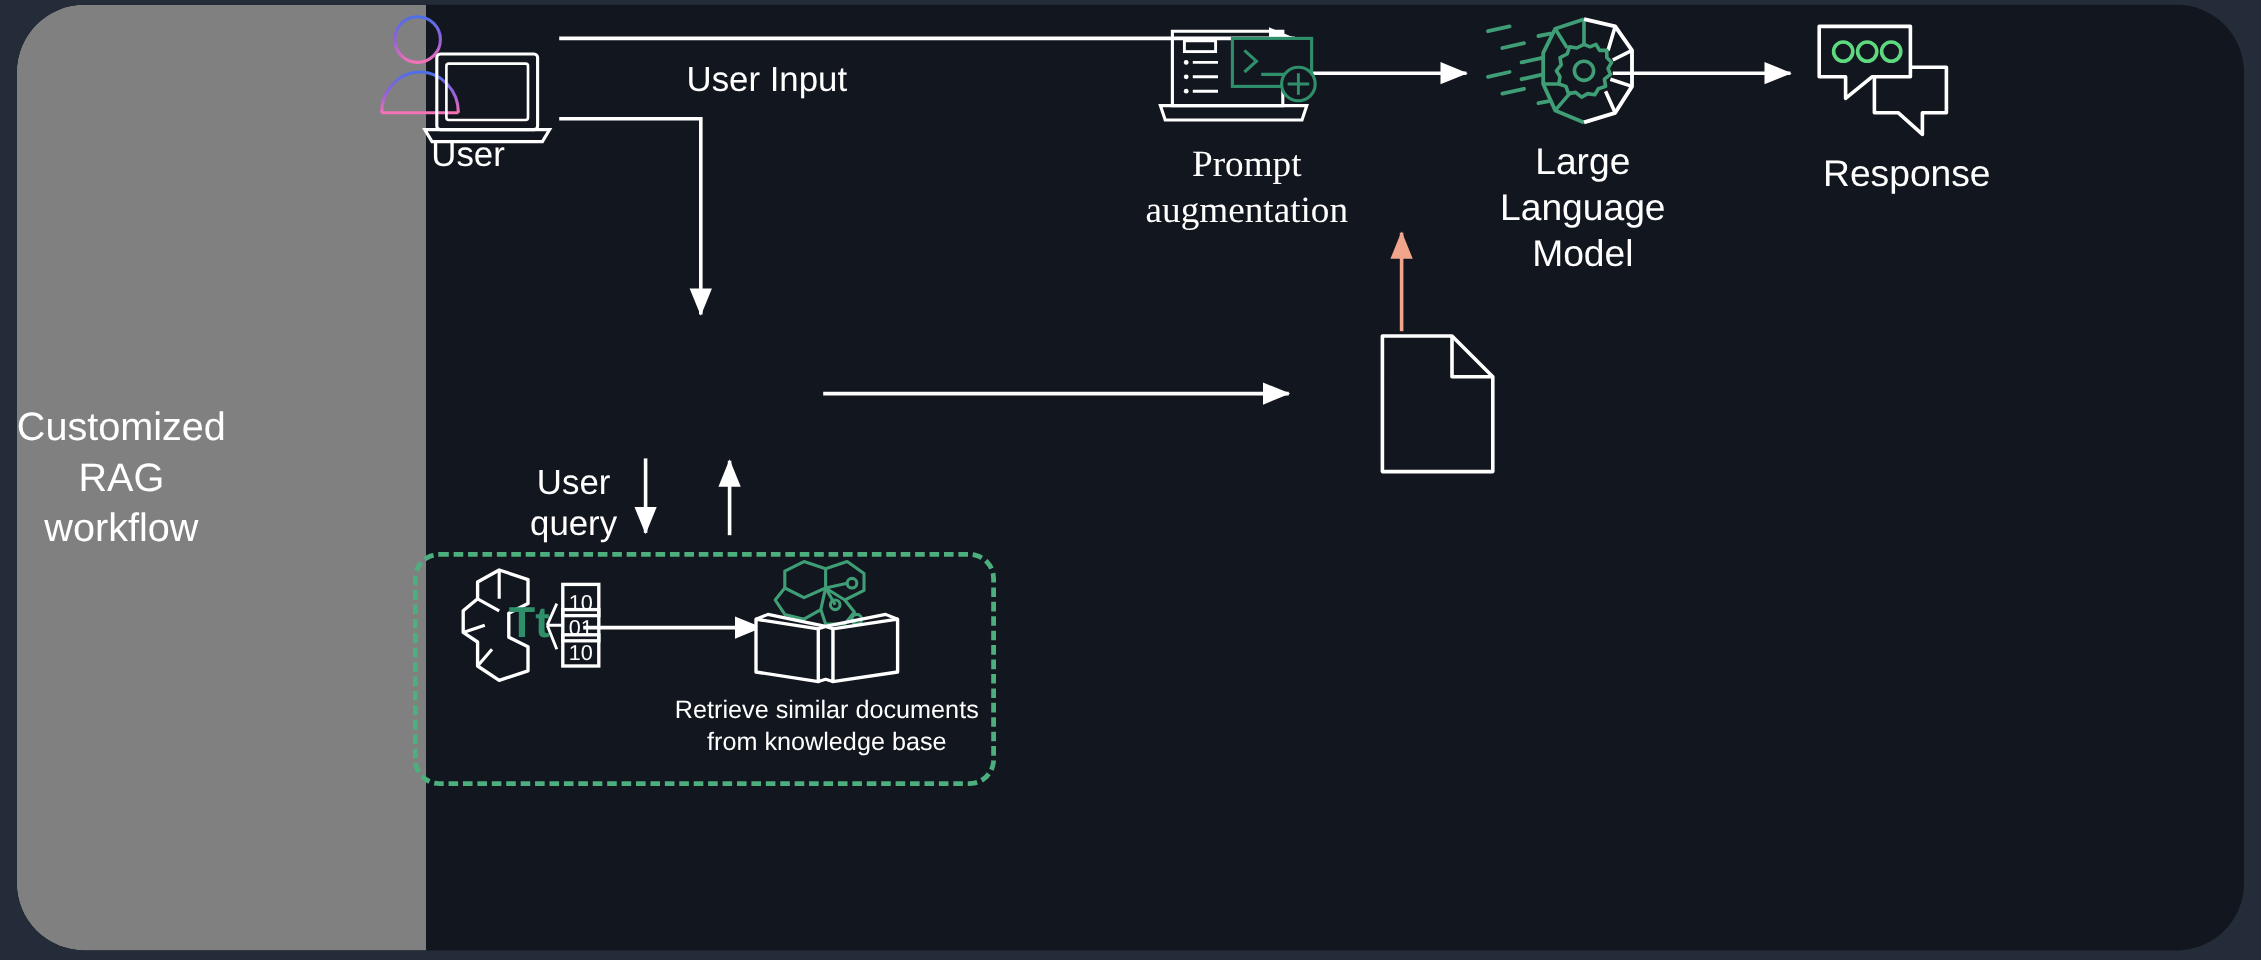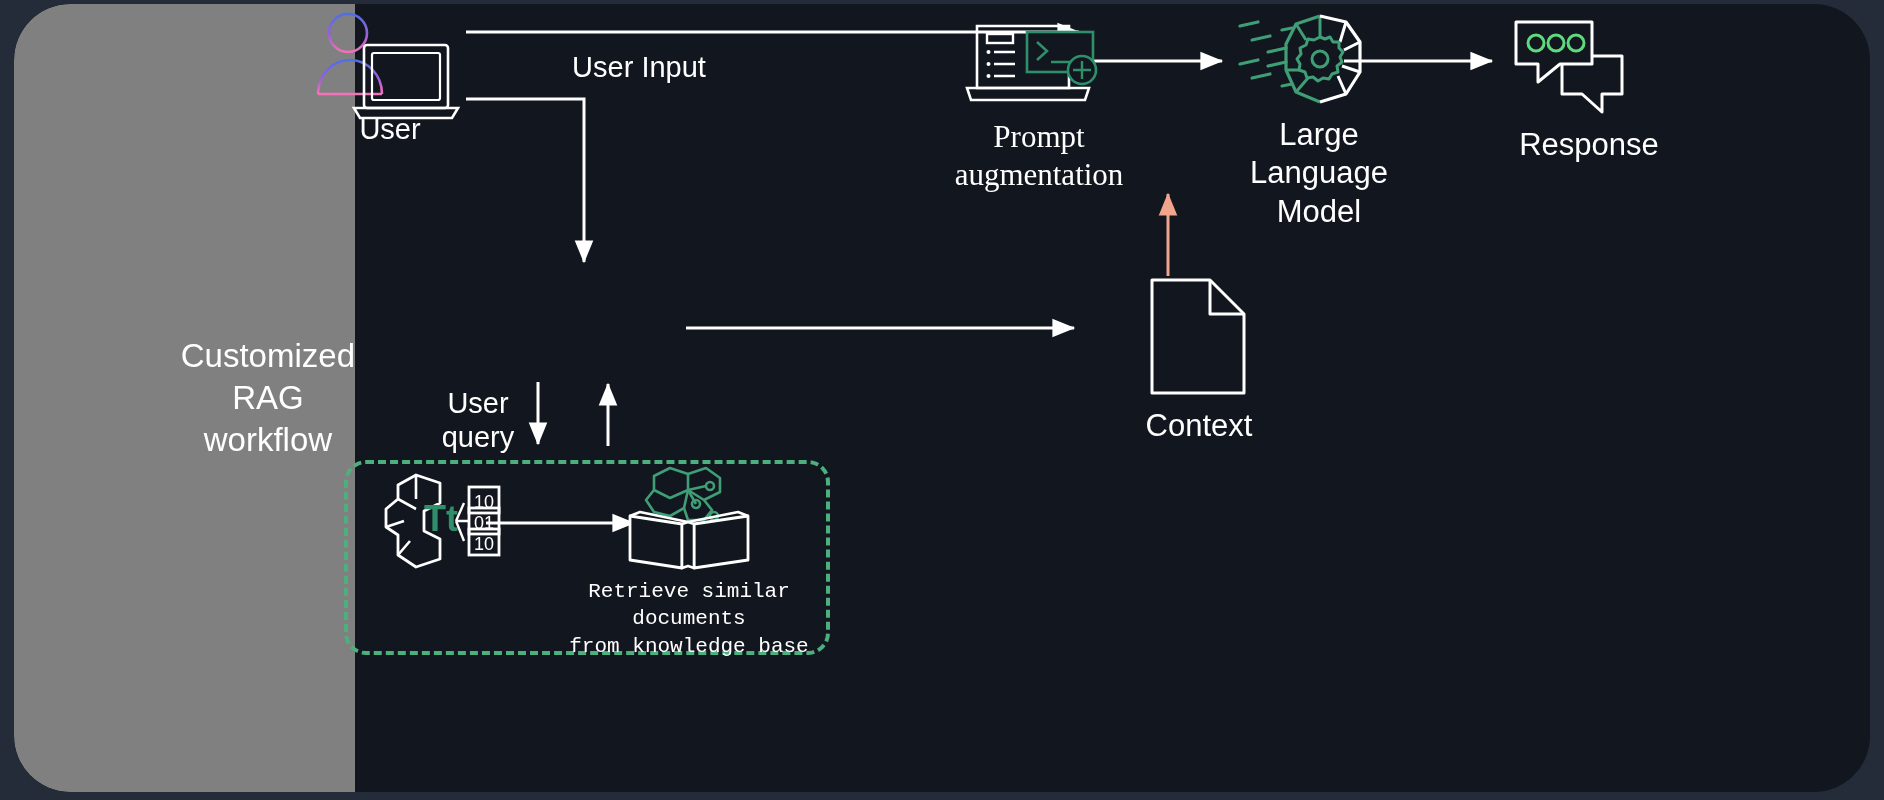--- a/index.html
+++ b/index.html
@@ -35,21 +35,21 @@
     position: absolute;
     left: 0px;
     top: 0px;
     width: 341px;
     height: 788px;
     background: #808080;
     border-top-left-radius: 56px;
     border-bottom-left-radius: 56px;
     display: flex;
     align-items: center;
-    justify-content: flex-end;
+    justify-content: flex-start;
   }
   #side-panel-title {
     color: #ffffff;
     font-size: 33px;
     line-height: 1.27;
     text-align: center;
     white-space: pre-line;
     font-weight: 400;
   }
   .node {
@@ -225,21 +225,20 @@
     <div class="node" style="left:1080px; top:270px; width:210px;">
       <svg width="110" height="125" viewBox="0 0 110 125" style="margin-left:50px;">
         <path d="M8,6 L66,6 L100,40 L100,119 L8,119 Z" fill="none" stroke="#ffffff" stroke-width="3" stroke-linejoin="round"></path>
         <path d="M66,6 L66,40 L100,40" fill="none" stroke="#ffffff" stroke-width="3" stroke-linejoin="round"></path>
         <line x1="22" y1="53" x2="58" y2="53" stroke="url(#gline)" stroke-width="3.4"></line>
         <line x1="22" y1="69" x2="86" y2="69" stroke="url(#gline)" stroke-width="3.4"></line>
         <line x1="22" y1="85" x2="86" y2="85" stroke="url(#gline)" stroke-width="3.4"></line>
         <line x1="22" y1="101" x2="86" y2="101" stroke="url(#gline)" stroke-width="3.4"></line>
         <line x1="22" y1="117" x2="86" y2="117" stroke="url(#gline)" stroke-width="3.4"></line>
       </svg>
-      <div class="node-label lbl-lg" style="width:210px; margin-top:8px;">Context</div>
     </div>
 
     <div class="edge-label" style="left:410px; top:382px; width:108px;">User
 query</div>
 
 
     <div id="dashed-group"></div>
 
     <div class="node" style="left:322px; top:465px; width:200px;">
       <svg width="160" height="105" viewBox="0 0 160 105" style="margin-left:28px;">
@@ -272,18 +271,18 @@
           <circle cx="72" cy="40" r="4"></circle>
           <circle cx="90" cy="52" r="4"></circle>
           <path d="M64,26 L82,22 M64,26 L72,40"></path>
         </g>
 
         <path d="M6,52 L58,60 L58,104 L6,96 Z" fill="#12161e" stroke="#ffffff" stroke-width="2.8" stroke-linejoin="round"></path>
         <path d="M124,52 L70,60 L70,104 L124,96 Z" fill="#12161e" stroke="#ffffff" stroke-width="2.8" stroke-linejoin="round"></path>
         <path d="M58,60 L64,58 L70,60 L70,104 L64,102 L58,104 Z" fill="#12161e" stroke="#ffffff" stroke-width="2.6" stroke-linejoin="round"></path>
         <path d="M6,52 L16,48 L64,58 M124,52 L114,48 L64,58" fill="none" stroke="#ffffff" stroke-width="2.6" stroke-linejoin="round"></path>
       </svg>
-      <div class="node-label lbl-sm" style="width:270px; margin-top:4px;font-family:Liberation Mono, monospace;">Retrieve similar documents
+      <div class="node-label lbl-sm" style="width:270px; margin-top:4px;">Retrieve similar documents
 from knowledge base</div>
     </div>
 
   </div>
 </div>
 
 </body></html>

